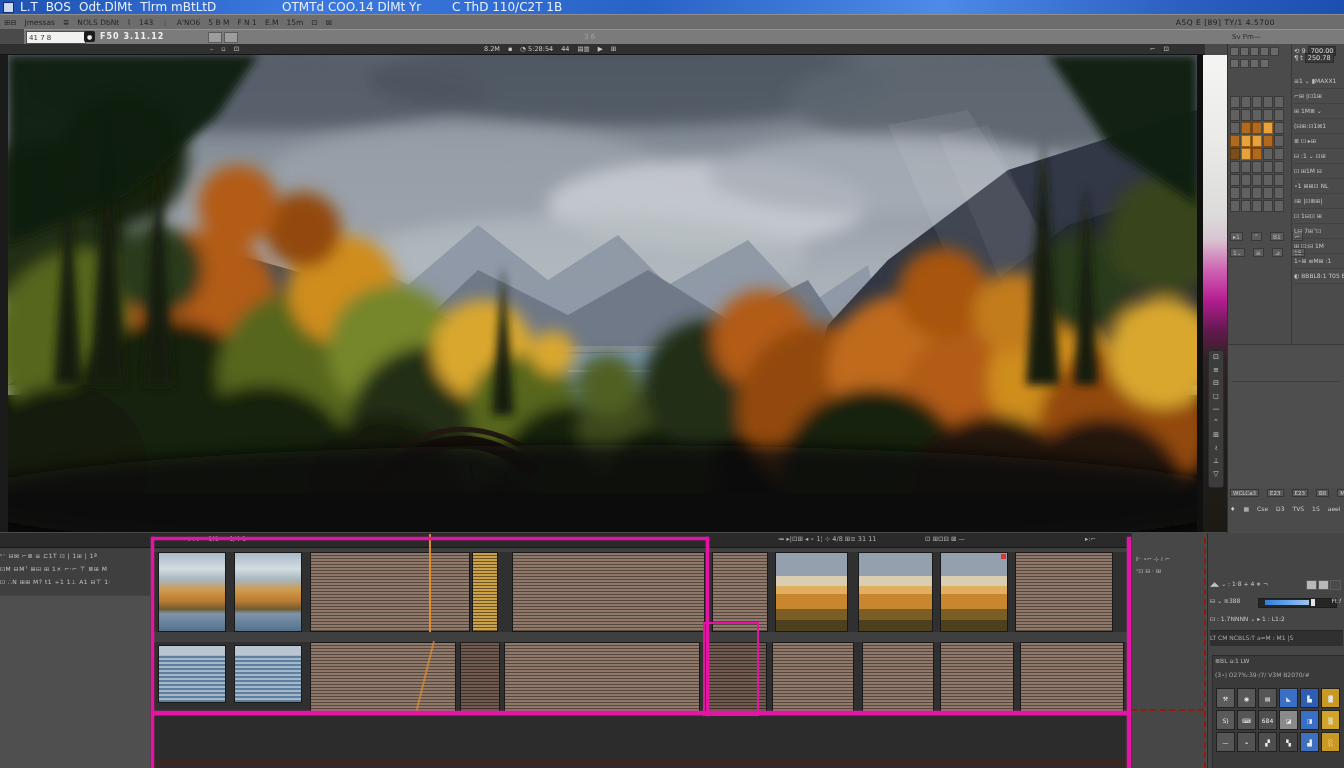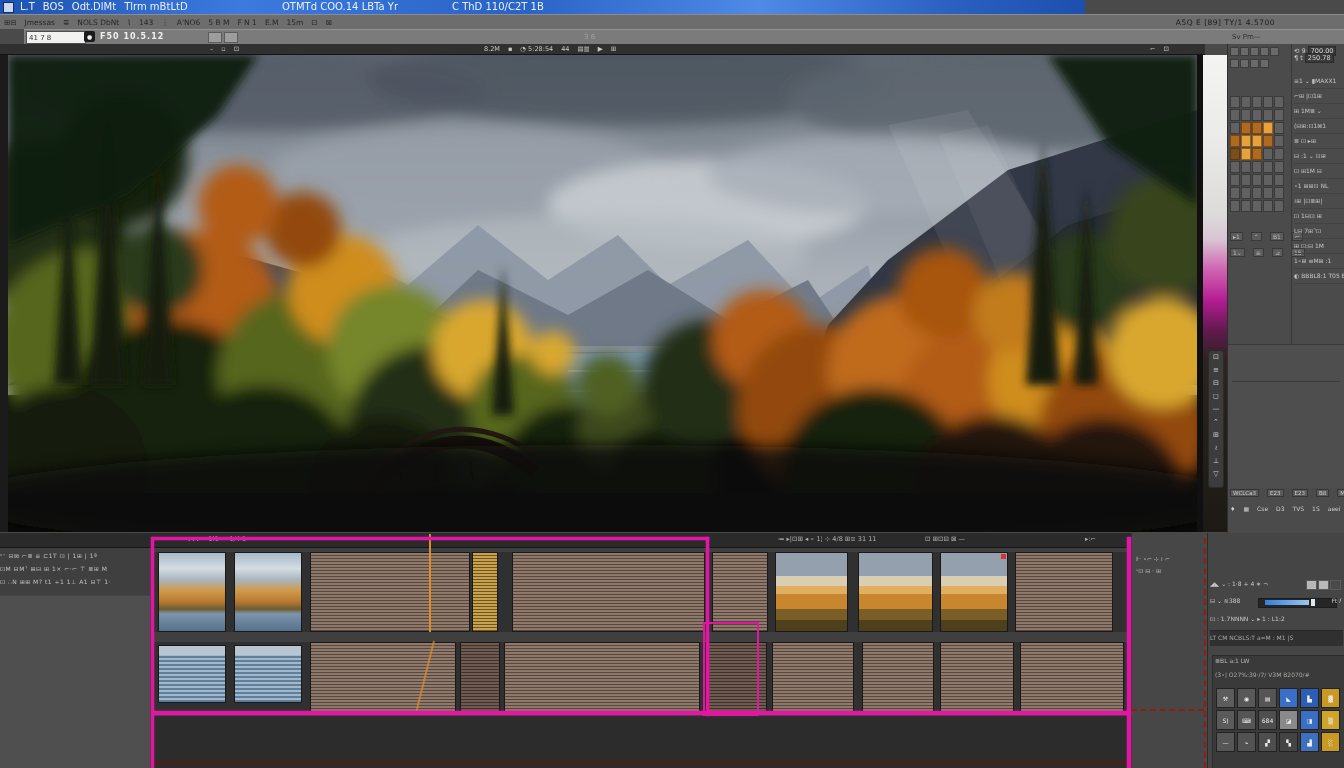--- a/index.html
+++ b/index.html
@@ -1,22 +1,22 @@
 <!DOCTYPE html>
 <html><head>
 <meta charset="utf-8">
 <style>
   html,body{margin:0;padding:0;background:#222;}
   #app{position:relative;width:1344px;height:768px;overflow:hidden;background:#4a4a4a;
        font-family:"DejaVu Sans",sans-serif;color:#ddd;-webkit-font-smoothing:none;}
   .abs{position:absolute;box-sizing:border-box;}
   
-  .titlebar{left:0;top:0;width:1085px;height:14px;
+  .titlebar{left:0;top:0;width:1344px;height:14px;
     background:linear-gradient(90deg,#1d52b0,#3c7ae0 22%,#2a63c6 48%,#4e8ae6 70%,#2b5fc0 88%,#1d4fae);
-    font-size:10px;color:#eaf0fa;line-height:14px;white-space:nowrap;}
+    font-size:12px;color:#eaf0fa;line-height:14px;white-space:nowrap;}
   .titlebar .appicon{display:inline-block;width:9px;height:9px;background:#cdd8ec;border:1px solid #0e2f6e;margin:2px 6px 0 3px;vertical-align:top;}
   .titlebar span{margin-right:13px;}
   .tb-center{position:absolute;left:282px;top:0;}
   .tb-right{position:absolute;left:452px;top:0;}
   .menubar{left:0;top:14px;width:1344px;height:15px;background:#6d6d6d;border-top:1px solid #8d8d8d;
     font-size:7.5px;color:#262626;line-height:15px;white-space:nowrap;padding-left:4px;}
   .menubar span{margin-right:9px;}
   .mb-right{position:absolute;right:60px;top:0;color:#1c1c1c;letter-spacing:.5px;}
   .toolbar2{left:0;top:29px;width:1344px;height:15px;background:#7b7b7b;border-top:1px solid #939393;font-size:7px;line-height:14px;margin-left:24px;}
   .tb-input{position:absolute;left:2px;top:1px;width:54px;height:11px;background:#f2f2f1;border:1px solid #4e4e4e;
@@ -106,33 +106,33 @@
   .tile{width:19px;height:20px;margin:0 2px 2px 0;border:1px solid #222;box-sizing:border-box;
     font-size:6px;color:#eee;text-align:center;line-height:19px;overflow:hidden;}
 </style>
 </head>
 <body>
 
 <div id="app">
 
   <div class="abs titlebar">
     <span class="appicon"></span><span style="display:inline"><span style="margin-right: 8px;">L.T</span><span style="margin-right: 8px;">BOS</span><span style="margin-right: 8px;">Odt.DlMt</span><span style="margin-right: 8px;">Tlrm mBtLtD</span></span>
-    <span class="tb-center">OTMTd COO.14  LBTa Yr</span>
+    <span class="tb-center">OTMTd COO.14  DlMt Yr</span>
     <span class="tb-right">C ThD 110/C2T   1B</span>
   </div>
 
   <div class="abs menubar">
     <span style="display:inline"><span style="margin-right: 8px;">⊞⊟</span><span style="margin-right: 8px;">Jmessas</span><span style="margin-right: 8px;">≣</span><span style="margin-right: 8px;">NOLS DbNt</span><span style="margin-right: 8px;">⌇</span><span style="margin-right: 8px;">143</span><span style="margin-right: 8px;">⋮</span><span style="margin-right: 8px;">A'NO6</span><span style="margin-right: 8px;">5 B M</span><span style="margin-right: 8px;">F N 1</span><span style="margin-right: 8px;">E.M</span><span style="margin-right: 8px;">15m</span><span style="margin-right: 8px;">⊡</span><span style="margin-right: 8px;">⊠</span></span>
     <span class="mb-right">A5Q E    [89]    TY/1    4.5700</span>
   </div>
 
   <div class="abs toolbar2">
     <input class="tb-input" value="41 7 8" style="">
     <span class="tb-pill">●</span>
-    <span class="tb-label">F50 10.5.12</span>
+    <span class="tb-label">F50 3.11.12</span>
     <span class="tb-seg"><i></i><i></i></span>
     <span class="tb-faint">3 6</span>
     <span class="tb-right2">Sv    Pm—</span>
   </div>
 
   <div class="abs pvheader">
     <span class="grp" style="left:210px"><span style="margin-right: 8px;">–</span><span style="margin-right: 8px;">▫</span><span style="margin-right: 8px;">⊡</span></span>
     <span class="grp" style="left:484px"><span style="margin-right: 8px;">8.2M</span><span style="margin-right: 8px;">▪</span><span style="margin-right: 8px;">◔ 5:28:54</span><span style="margin-right: 8px;">44</span><span style="margin-right: 8px;">▤▥</span><span style="margin-right: 8px;">▶</span><span style="margin-right: 8px;">⊞</span></span>
     <span class="grp" style="left:1150px"><span style="margin-right: 8px;">⌐</span><span style="margin-right: 8px;">⊡</span></span>
   </div>

